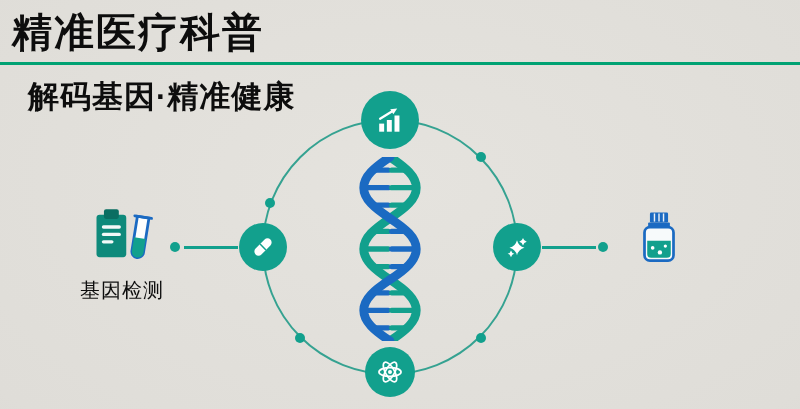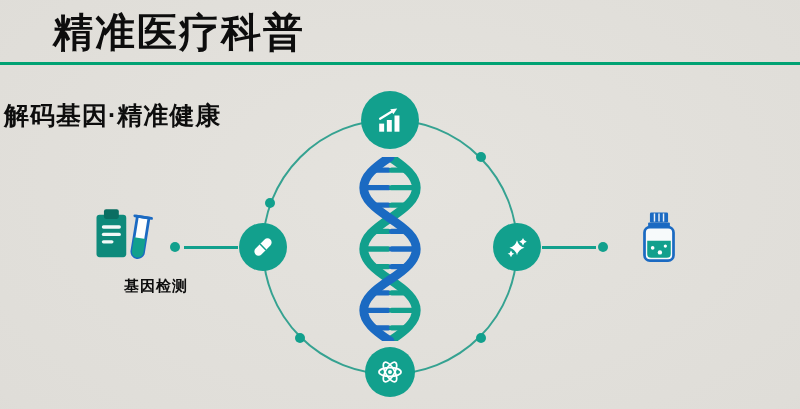--- a/index.html
+++ b/index.html
@@ -16,31 +16,30 @@
   }
   .frame{
     position:relative;
     width:800px;height:409px;
     overflow:hidden;
     background:radial-gradient(120% 140% at 50% 45%, #e5e3de 0%, var(--background) 55%, #d2d0cb 100%);
   }
   .title{
     position:absolute;left:12px;top:10px;
     font-size:40px;font-weight:900;color:var(--text);
-    letter-spacing:2px;line-height:1.1;margin-left:41px;
+    letter-spacing:2px;line-height:1.1;
   }
   .accent-line{
     position:absolute;left:0;top:62px;width:800px;height:3px;
     background:var(--accent_line);
   }
   .subtitle{
-    position:absolute;left:4px;top:76px;
-    font-size:25px;font-weight:800;color:var(--text);
+    position:absolute;left:28px;top:76px;
+    font-size:31px;font-weight:800;color:var(--text);
     letter-spacing:1px;
-    margin-top:23px;
   }
   .ring{
     position:absolute;left:262px;top:119px;width:256px;height:256px;
     border:2px solid rgba(22,150,132,.85);border-radius:50%;
     box-sizing:border-box;
   }
   .ring-dot{
     position:absolute;width:10px;height:10px;border-radius:50%;
     background:var(--teal);
   }
@@ -63,22 +62,22 @@
   .link-dot{
     position:absolute;width:10px;height:10px;border-radius:50%;
     background:var(--teal);top:242px;
   }
   .link-dot-left{left:170px;}
   .link-dot-right{left:598px;}
   .feature-icon{position:absolute;}
   .feature-icon-left{left:88px;top:204px;}
   .feature-icon-right{left:630px;top:208px;}
   .feature-label{
-    position:absolute;font-size:15px;font-weight:700;color:var(--text);
-    text-align:right;letter-spacing:1px;
+    position:absolute;font-size:20px;font-weight:400;color:var(--text);
+    text-align:center;letter-spacing:1px;
   }
   .feature-label-left{left:56px;top:277px;width:132px;}
   .feature-label-right{left:598px;top:279px;width:124px;}
 </style>
 </head>
 <body>
 
 <div class="frame">
 
   <div class="title">精准医疗科普</div>

